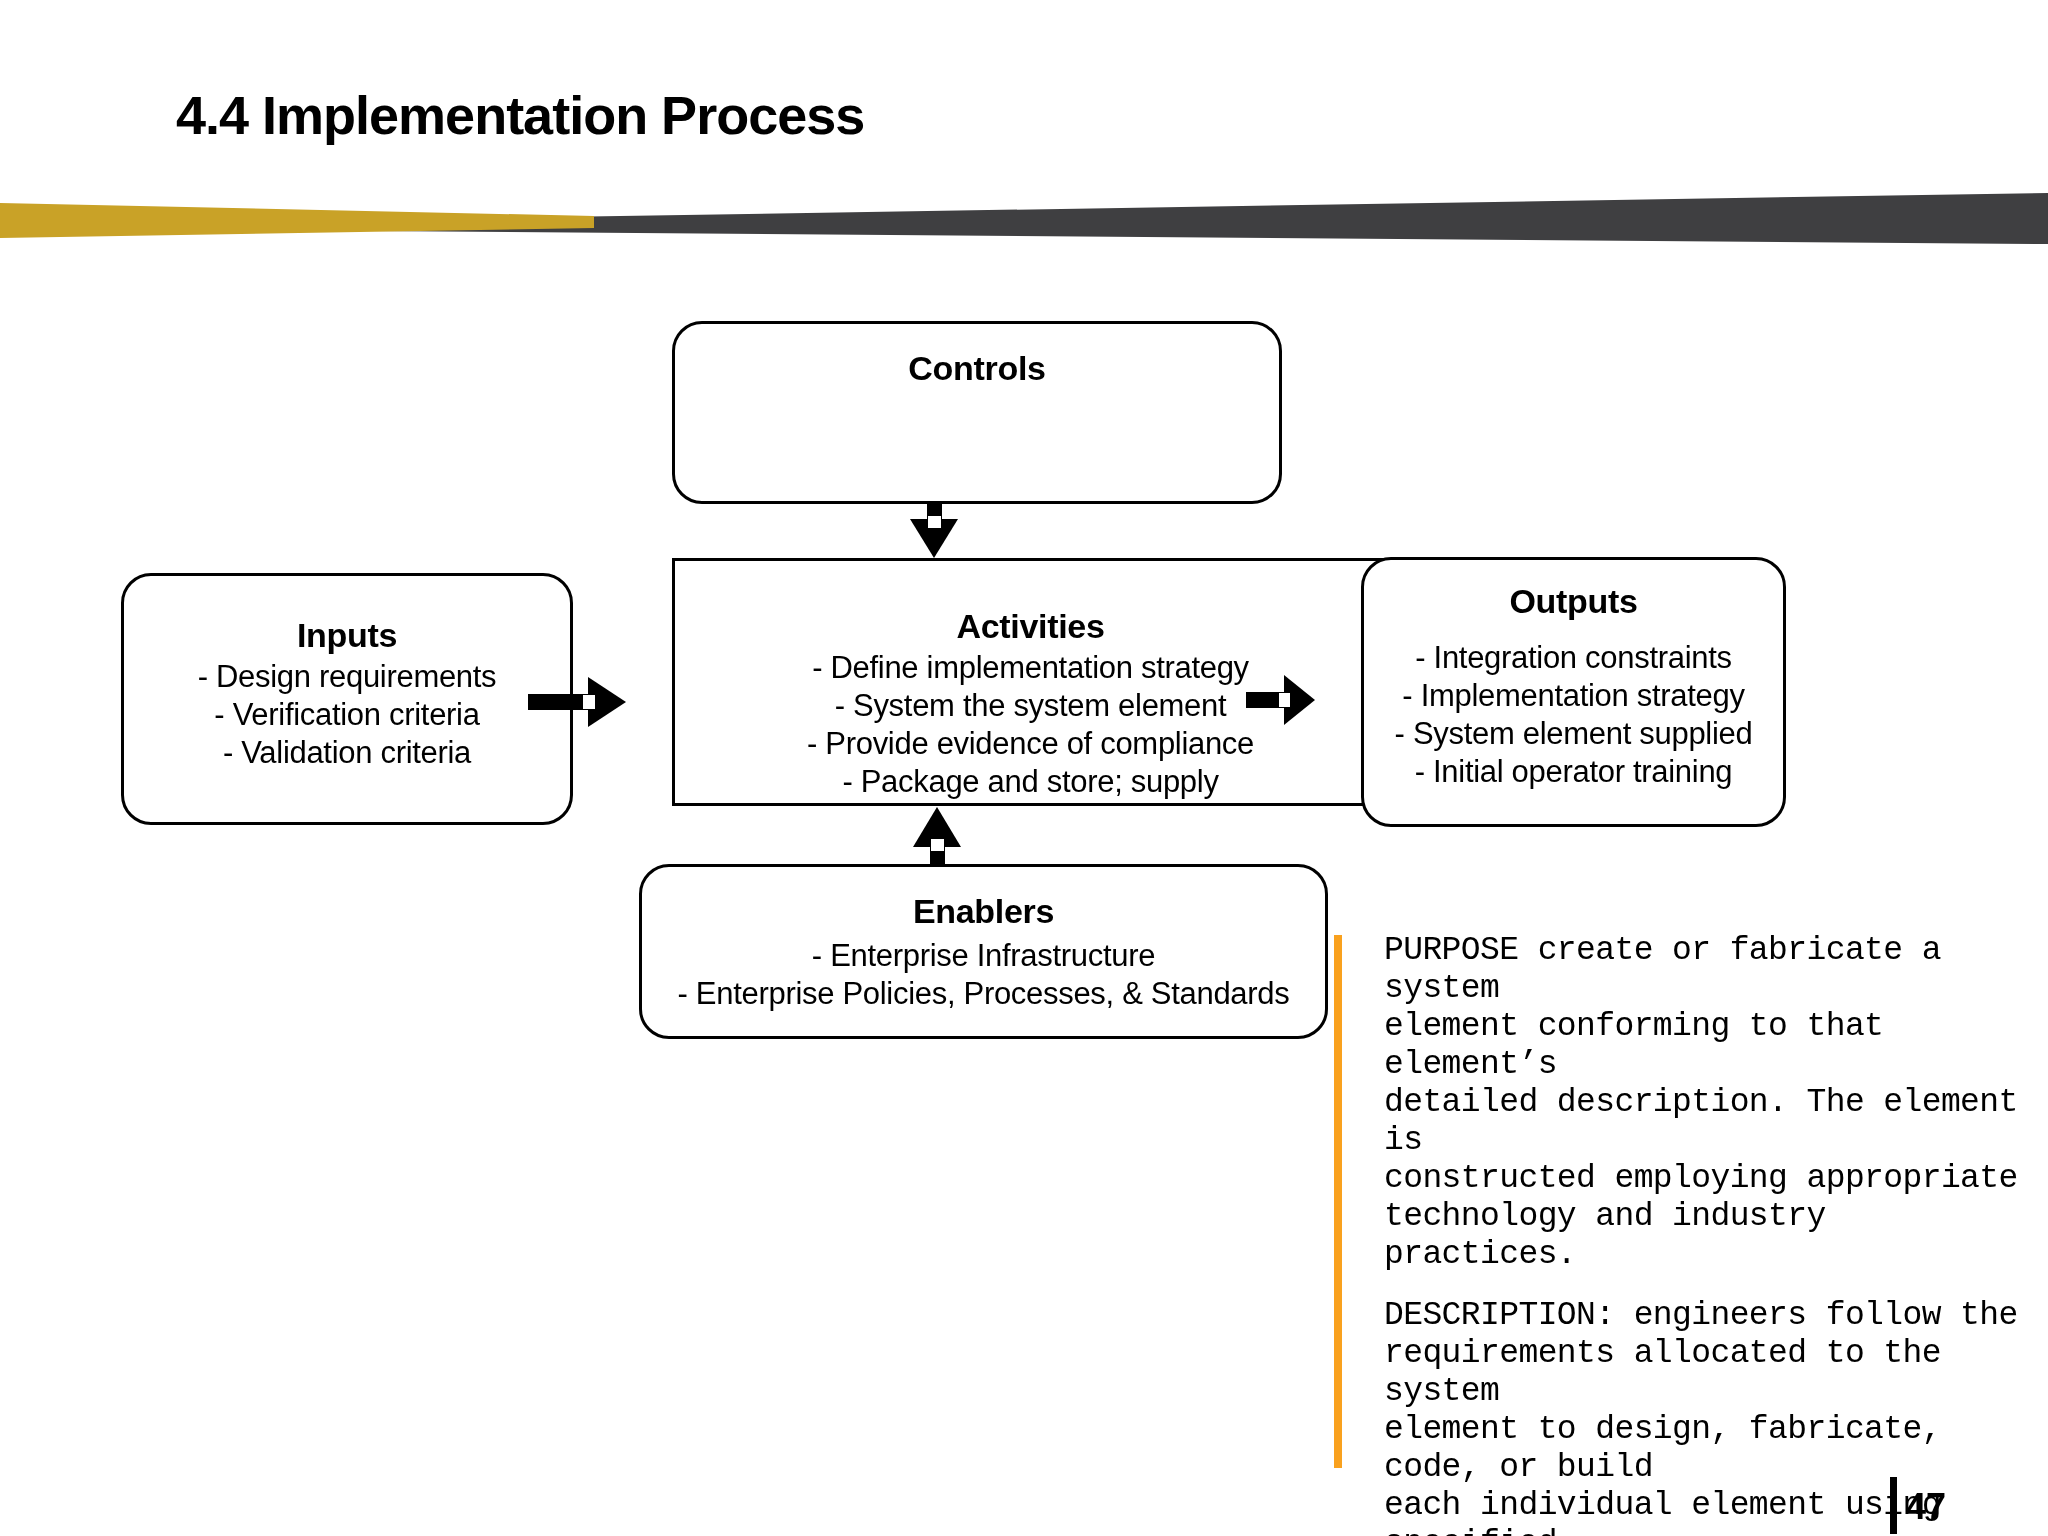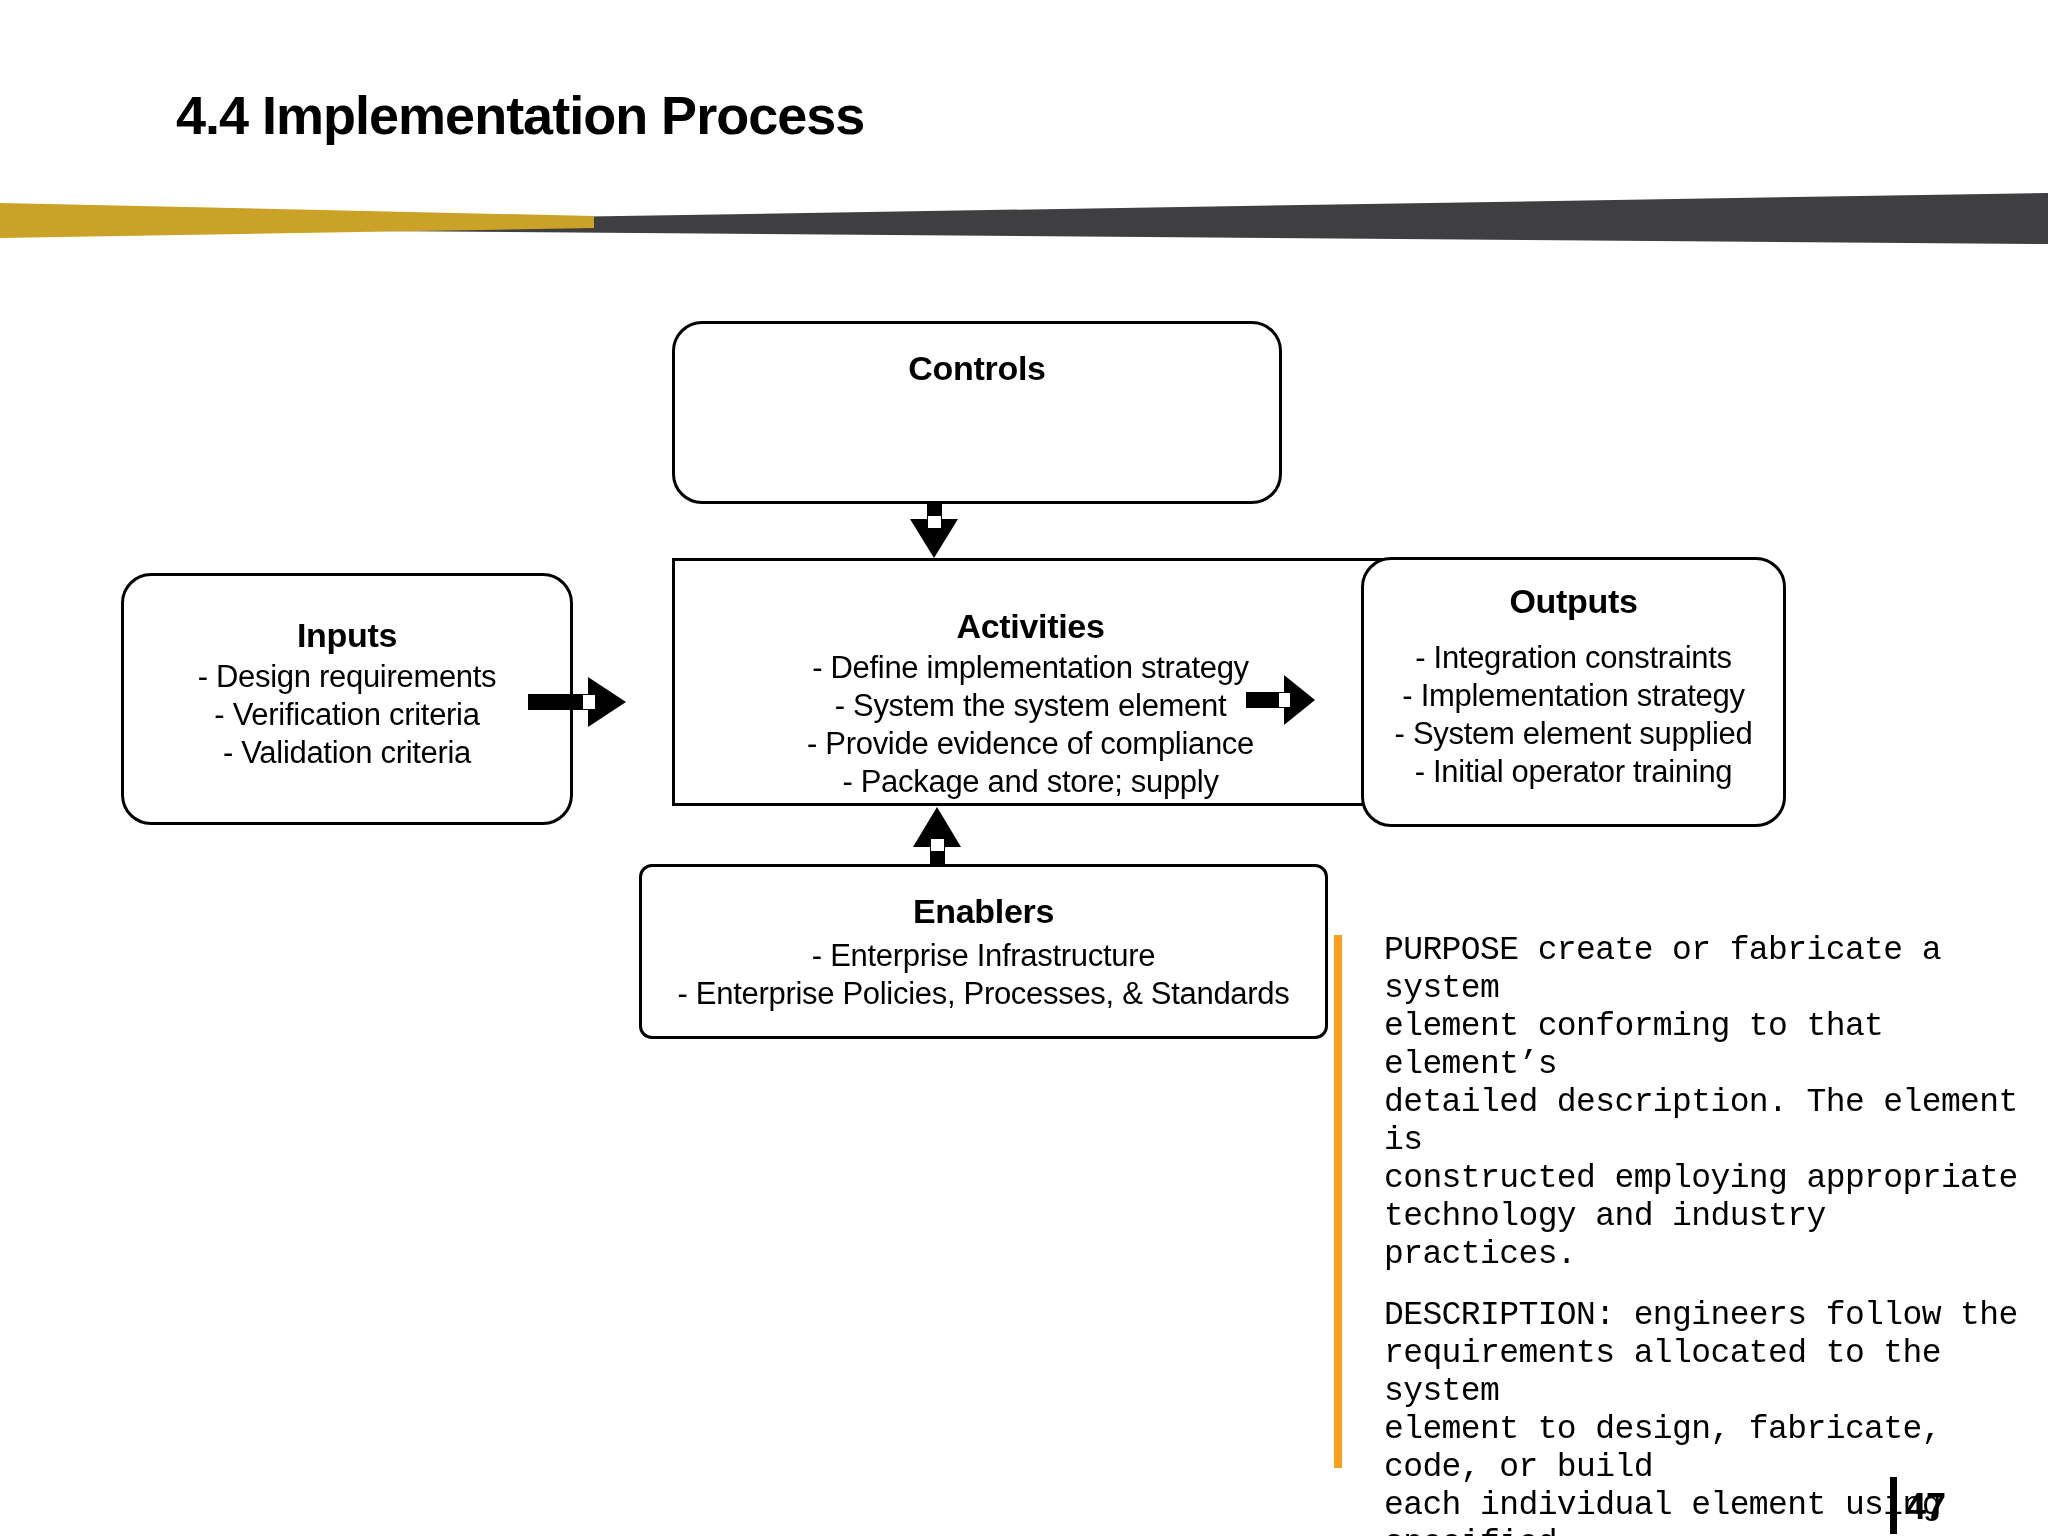--- a/index.html
+++ b/index.html
@@ -27,21 +27,21 @@
     border:3px solid var(--ink);text-align:center;margin-left:44px;
   }
   .rounded{border-radius:30px;}
   .box .t{font-weight:700;font-size:34px;line-height:46px;letter-spacing:-0.3px;}
   .box .items{font-size:31px;line-height:38px;letter-spacing:-0.3px;white-space:pre-line;}
   #box-controls  {left:628px; top:321px; width:610px; height:183px; padding-top:21px;}
   #box-inputs    {left:77px;  top:573px; width:452px; height:252px; padding-top:36px;}
   #box-activities{left:628px; top:558px; width:717px; height:248px; padding-top:42px;}
   #box-outputs   {left:1317px;top:557px; width:425px; height:270px; padding-top:18px;}
   #box-outputs .items{margin-top:15px;}
-  #box-enablers  {left:595px; top:864px; width:689px; height:175px; padding-top:21px;border-radius:13px;}
+  #box-enablers  {left:595px; top:864px; width:689px; height:175px; padding-top:21px;}
   #box-enablers .items{margin-top:3px;}
 
   .arrow{position:absolute;pointer-events:none;}
   .arrow path,.arrow rect.k,.arrow polygon{fill:var(--ink);}
   .arrow rect.notch{fill:#ffffff;}
   #arrow-controls-activities{left:909px; top:503px;}
   #arrow-enablers-activities{left:912px; top:806px;}
   #arrow-inputs-activities  {left:528px; top:677px;}
   #arrow-activities-outputs {left:1246px;top:675px;}
 

